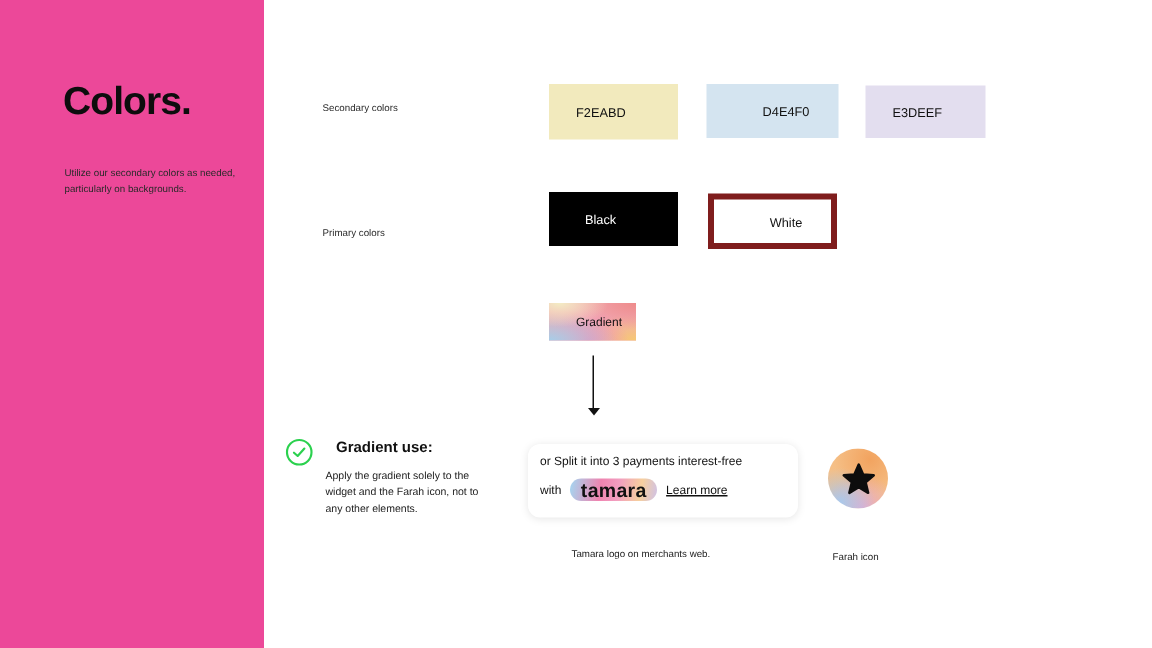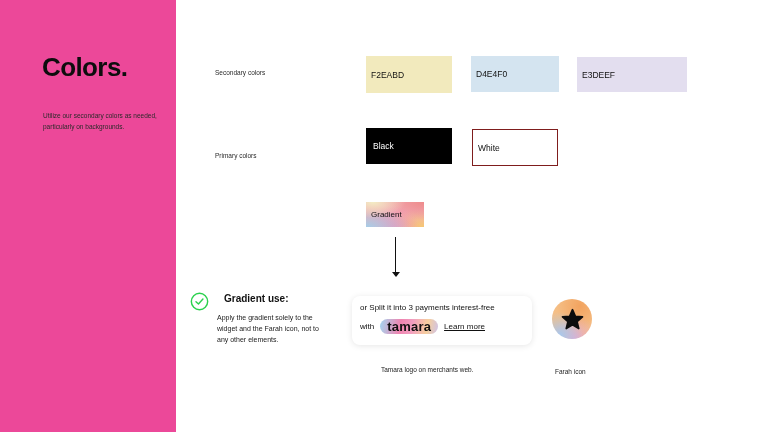--- a/index.html
+++ b/index.html
@@ -11,26 +11,26 @@
   .sidebar{position:absolute;left:0;top:0;width:176px;height:432px;background:#ec4899;}
   .page-title{position:absolute;left:42px;top:52px;font-size:26px;font-weight:700;
     letter-spacing:-0.6px;color:#0d0d0d;line-height:1.2;}
   .sidebar-desc{position:absolute;left:43px;top:110px;width:130px;font-size:6.5px;
     line-height:11px;color:#2a2a2a;}
   .sidebar-desc span{display:block;}
   
   .row-label{position:absolute;font-size:6.5px;color:#2a2a2a;}
   
   .swatch{position:absolute;display:flex;align-items:center;box-sizing:border-box;}
-  .swatch .sw-label{font-size:8.5px;color:#111;padding-left:5px;}
-  .swatch.dark .sw-label{color:#ffffff;padding-left:7px;}
-  .swatch.bordered{border:1px solid #7f1d1d;}
+  .swatch .sw-label{font-size:8.5px;color:#111;padding-left:18px;}
+  .swatch.dark .sw-label{color:#ffffff;padding-left:24px;}
+  .swatch.bordered{border:4px solid #7f1d1d;justify-content:center;}
   .sw-1{left:366px;top:56px;width:86px;height:37px;}
   .sw-2{left:471px;top:56px;width:88px;height:36px;}
-  .sw-3{left:577px;top:57px;width:110px;height:35px;}
+  .sw-3{left:577px;top:57px;width:80px;height:35px;}
   .sw-black{left:366px;top:128px;width:86px;height:36px;}
   .sw-white{left:472px;top:129px;width:86px;height:37px;background:#fff;}
   .sw-gradient{left:366px;top:202px;width:58px;height:25px;
     background:
       radial-gradient(ellipse at 12% 0%,  rgba(243,236,196,1) 0%, rgba(243,236,196,0) 45%),
       radial-gradient(ellipse at 0% 100%, rgba(166,205,232,1) 0%, rgba(166,205,232,0) 55%),
       radial-gradient(ellipse at 45% 100%,rgba(240,143,183,0.95) 0%, rgba(240,143,183,0) 60%),
       radial-gradient(ellipse at 100% 0%, rgba(238,139,139,1) 0%, rgba(238,139,139,0) 50%),
       radial-gradient(ellipse at 100% 100%,rgba(246,200,115,1) 0%, rgba(246,200,115,0) 50%),
       #f2a9b4; text-align: right;}
@@ -75,21 +75,21 @@
       <span>Utilize our secondary colors as needed,</span>
       <span>particularly on backgrounds.</span>
     </div>
   </div>
 
   <div class="row-label" style="left:215px;top:69px;">Secondary colors</div>
 
   <div class="swatch sw-1" style="background: rgb(242, 234, 189);">
     <span class="sw-label">F2EABD</span>
   </div>
-  <div class="swatch sw-2" style="background: rgb(212, 228, 240);">
+  <div class="swatch sw-2" style="background: rgb(212, 228, 240); justify-content: center;">
     <span class="sw-label">D4E4F0</span>
   </div>
   <div class="swatch sw-3" style="background: rgb(227, 222, 239);">
     <span class="sw-label">E3DEEF</span>
   </div>
 
   <div class="row-label" style="left:215px;top:152px;">Primary colors</div>
 
   <div class="swatch dark sw-black" style="background: rgb(0, 0, 0);">
     <span class="sw-label">Black</span>

